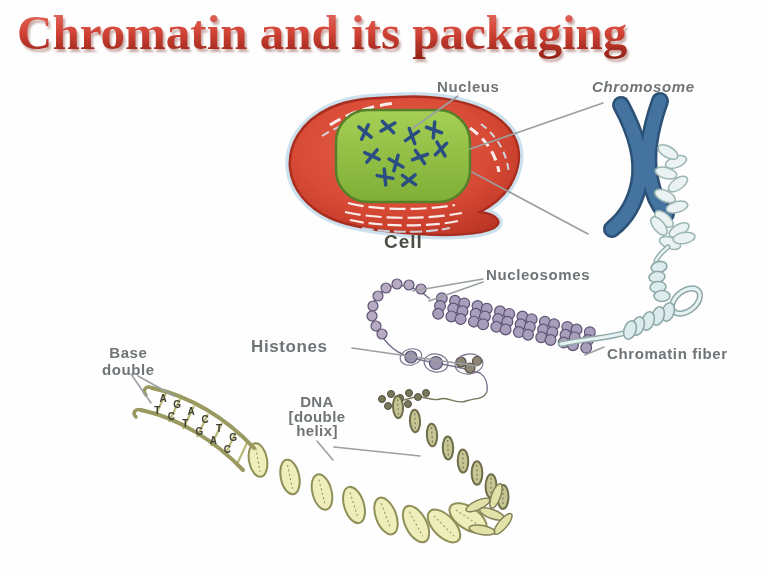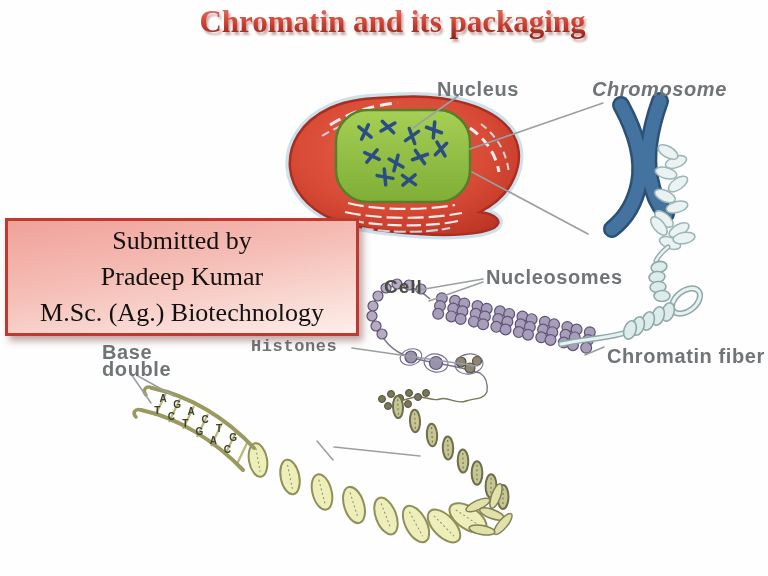--- a/index.html
+++ b/index.html
@@ -1,29 +1,29 @@
 <!DOCTYPE html>
 <html><head>
 <meta charset="utf-8">
 <style>
   html,body{margin:0;padding:0;background:#ffffff;}
   .slide{position:relative;width:768px;height:576px;background:#fefefe;overflow:hidden;
          font-family:"Liberation Sans",sans-serif;}
   
-  .title{position:absolute;top:4px;left:17px;right:0;text-align:center;
-         font-family:"Liberation Serif",serif;font-weight:bold;font-size:31px;letter-spacing:0px;
+  .title{position:absolute;top:4px;left:17px;right:0;text-align:left;
+         font-family:"Liberation Serif",serif;font-weight:bold;font-size:49px;letter-spacing:0px;
          background:linear-gradient(180deg,#e5766b 0%,#d34537 48%,#8e1d12 100%);
          -webkit-background-clip:text;background-clip:text;color:transparent;
          filter:drop-shadow(2px 3px 1px rgba(110,30,20,0.38));}
   
   svg.diagram{position:absolute;left:0;top:0;z-index:1;}
   
-  .lbl{position:absolute;z-index:2;color:#6f7477;font-weight:bold;font-size:20px;
+  .lbl{position:absolute;z-index:2;color:#6f7477;font-weight:bold;font-size:15px;
        letter-spacing:0.6px;white-space:nowrap;}
-  .lbl-cell{color:#4b4b44;font-size:19px;letter-spacing:1px;margin-top:45px;}
+  .lbl-cell{color:#4b4b44;font-size:19px;letter-spacing:1px;}
   .lbl-histones{font-size:17px;}
   .lbl-2line{line-height:17px;}
   .lbl-dna{font-size:15px;line-height:14.5px;text-align:center;letter-spacing:0.4px;}
   
   .credit-box{position:absolute;left:5px;top:218px;width:348px;height:112px;z-index:3;
       border:3px solid #bf3a2e;
       background:linear-gradient(170deg,#f0a19a 0%,#f5bfb7 45%,#fdeeea 100%);
       box-shadow:4px 5px 7px rgba(120,60,55,0.45);
       display:flex;flex-direction:column;justify-content:center;text-align:center;}
   .credit-box .line{font-family:"Liberation Serif",serif;font-size:26px;line-height:36px;
@@ -301,25 +301,25 @@
       <line x1="317" y1="441" x2="333" y2="460"></line>
       <line x1="334" y1="447" x2="420" y2="456"></line>
     </g>
   </svg>
 
   <div class="lbl" style="left:437px;top:78px;">Nucleus</div>
   <div class="lbl" style="left:592px;top:78px;font-style:italic;">Chromosome</div>
   <div class="lbl lbl-cell" style="left:384px;top:231px;">Cell</div>
   <div class="lbl" style="left:607px;top:345px;">Chromatin fiber</div>
   <div class="lbl" style="left:486px;top:266px;">Nucleosomes</div>
-  <div class="lbl lbl-histones" style="left:251px;top:337px;font-family:Liberation Mono, monospace;">Histones</div>
-  <div class="lbl lbl-2line" style="left:102px;top:344px;">
+  <div class="lbl lbl-histones" style="left:251px;top:337px;">Histones</div>
+  <div class="lbl lbl-2line" style="left:102px;top:344px;text-align:center;">
     <div>Base</div>
     <div>double</div>
   </div>
-
-  <div class="credit-box">
-    <div class="line">Submitted by</div>
-    <div class="line">Pradeep Kumar</div>
-    <div class="line">M.Sc. (Ag.) Biotechnology</div>
+  <div class="lbl lbl-dna" style="left:284px;top:395px;width:66px;">
+    <div>DNA</div>
+    <div>[double</div>
+    <div>helix]</div>
   </div>
 
+
 </div>
 
 </body></html>

